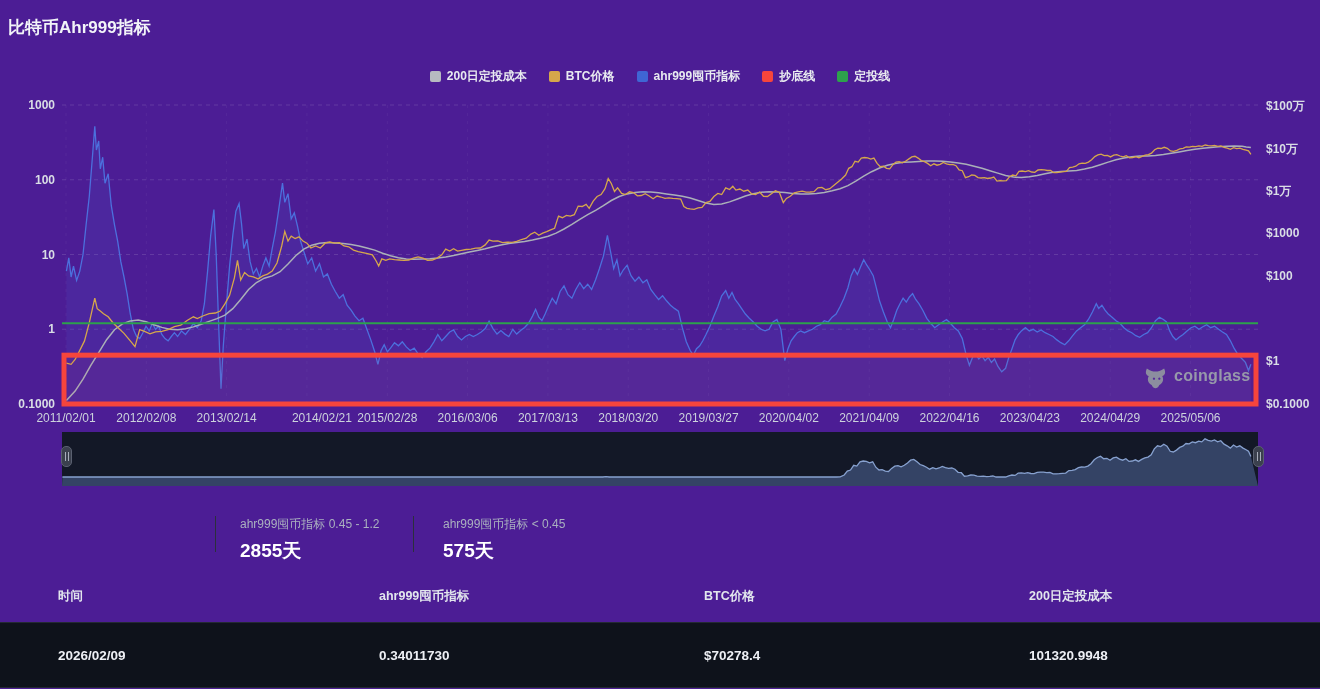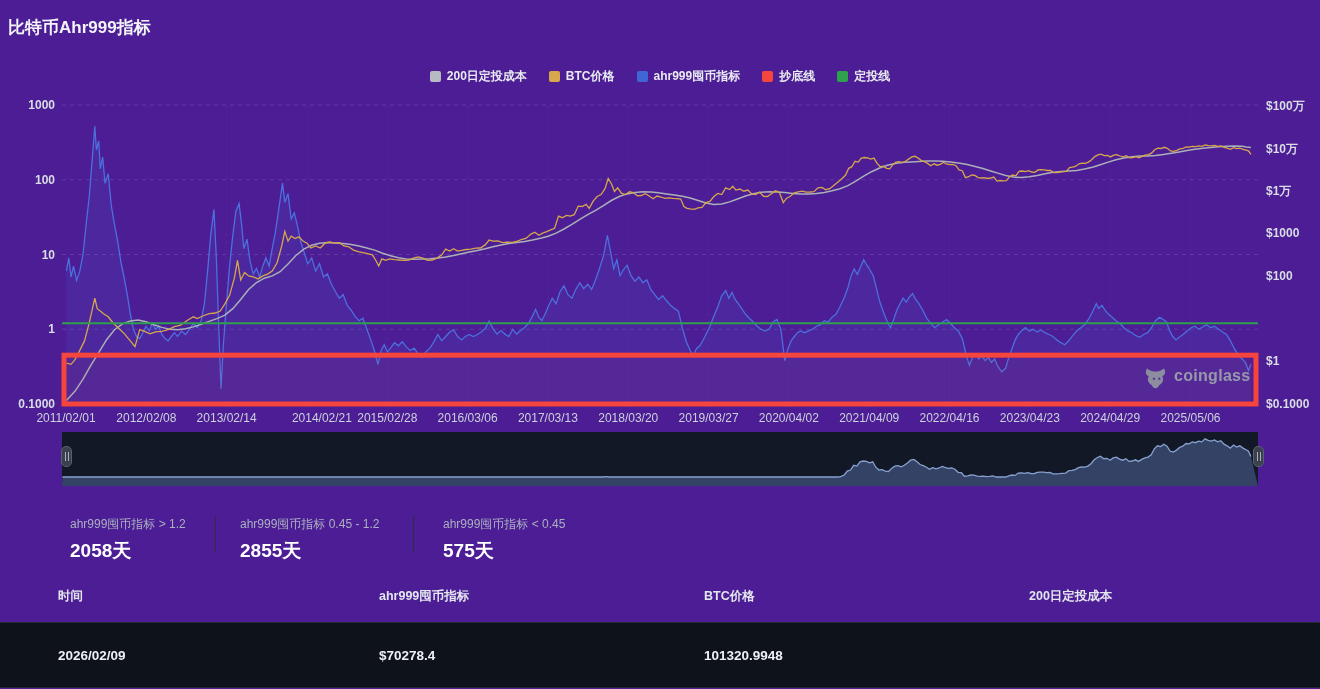--- a/index.html
+++ b/index.html
@@ -142,24 +142,20 @@
   <div class="nav-handle" style="left:61px">
       <i></i>
       <i></i>
     </div>
   <div class="nav-handle" style="left:1253px">
       <i></i>
       <i></i>
     </div>
 
   <div class="stats" id="stats">
-      <div class="stat-card" style="left: 70px;">
-        <div class="stat-label">ahr999囤币指标 &gt; 1.2</div>
-        <div class="stat-value">2058天</div>
-      </div>
       <div class="stat-card" style="left: 240px;">
         <div class="stat-label">ahr999囤币指标 0.45 - 1.2</div>
         <div class="stat-value">2855天</div>
       </div>
       <div class="stat-card" style="left: 443px;">
         <div class="stat-label">ahr999囤币指标 &lt; 0.45</div>
         <div class="stat-value">575天</div>
       </div>
       <div class="stat-divider" style="left: 215px;"></div>
       <div class="stat-divider" style="left: 413px;"></div>
@@ -168,18 +164,19 @@
   <div class="table">
     <div class="t-row t-head" id="t-head">
         <div class="t-cell">时间</div>
         <div class="t-cell">ahr999囤币指标</div>
         <div class="t-cell">BTC价格</div>
         <div class="t-cell">200日定投成本</div>
       </div>
     <div id="t-body">
         <div class="t-row t-body">
           <div class="t-cell">2026/02/09</div>
+          <div class="t-cell">0.34011730</div>
           <div class="t-cell">$70278.4</div>
           <div class="t-cell">101320.9948</div>
         </div>
       </div>
   </div>
 </div>
 
 </body></html>

